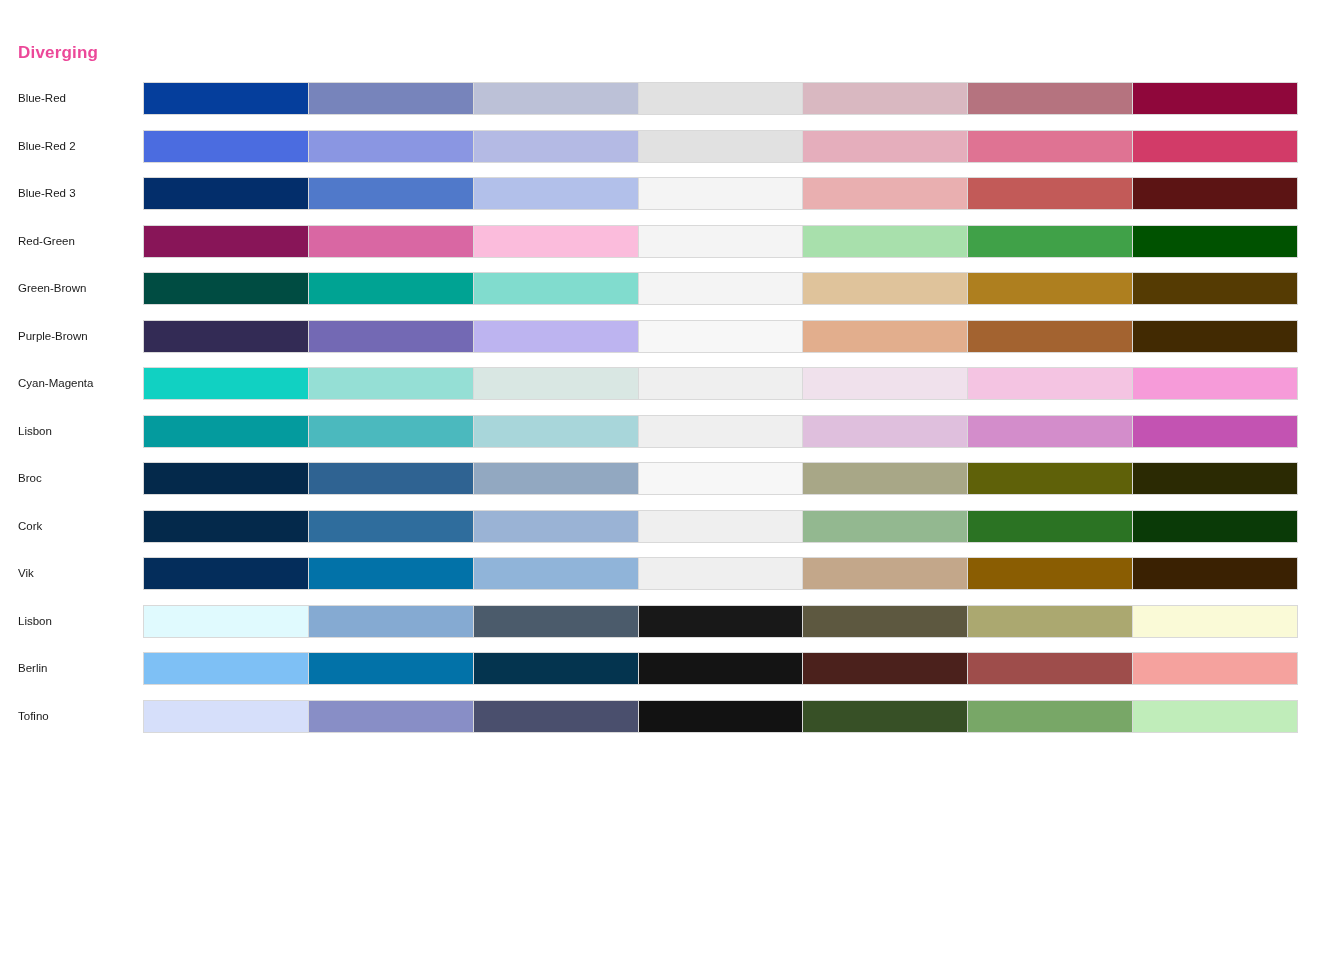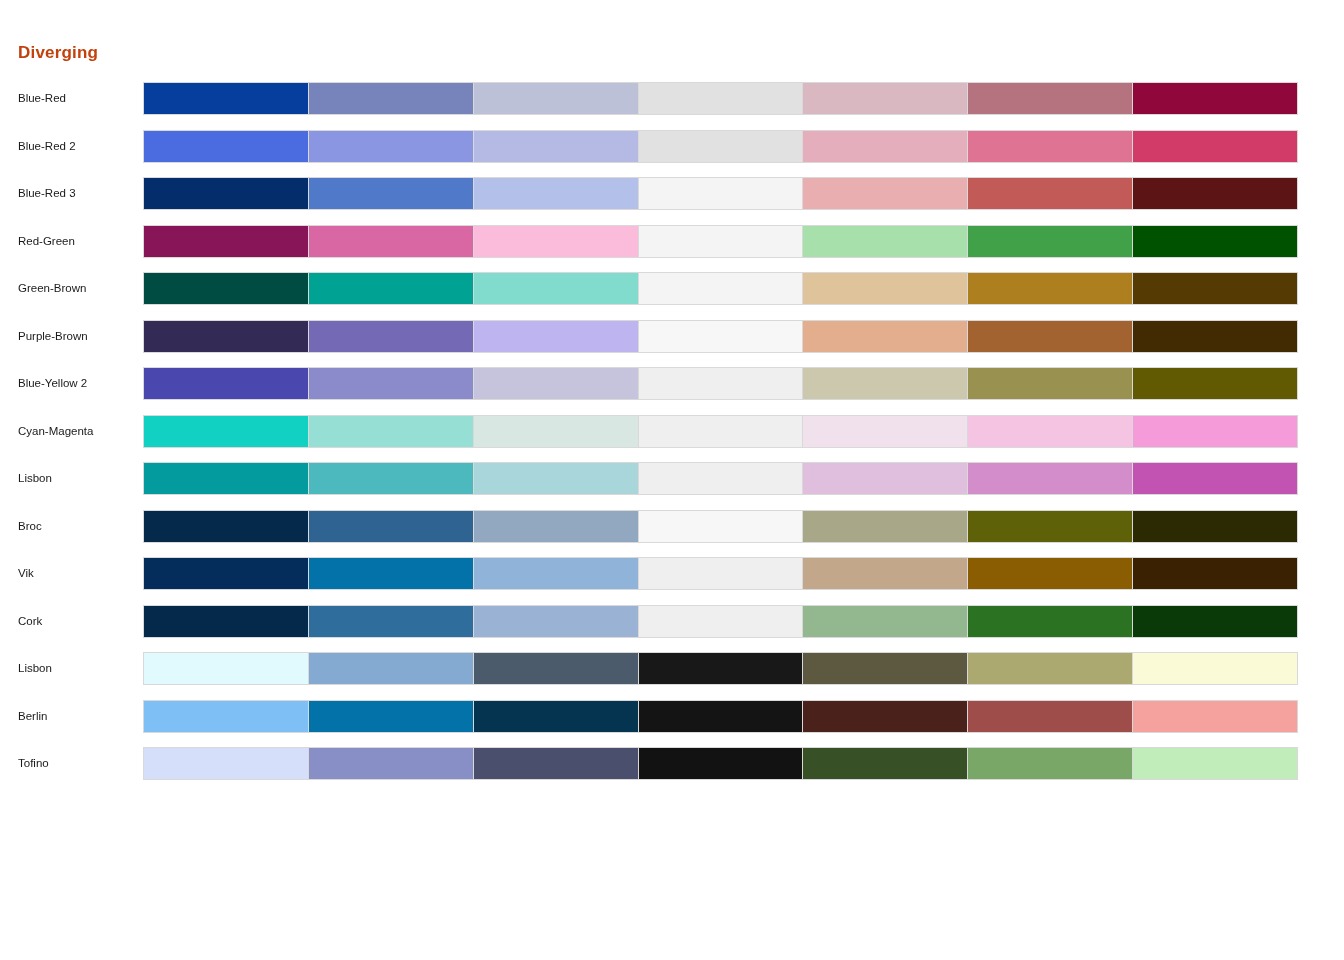--- a/index.html
+++ b/index.html
@@ -21,21 +21,21 @@
     height: 960px;
     box-sizing: border-box;
   }
   #section-title {
     position: absolute;
     left: 18px;
     top: 43px;
     font-size: 17px;
     font-weight: bold;
     letter-spacing: 0.2px;
-    color: #c2410c;
+    color: #ec4899;
     line-height: 20px;
   }
   #palette-list {
     position: absolute;
     left: 0;
     top: 82px;
     width: 1344px;
   }
   .palette-row {
     position: relative;
@@ -148,32 +148,20 @@
           <div class="swatch" style="background-color: rgb(51, 43, 85);"></div>
           <div class="swatch" style="background-color: rgb(115, 105, 180);"></div>
           <div class="swatch" style="background-color: rgb(189, 180, 240);"></div>
           <div class="swatch" style="background-color: rgb(247, 247, 247);"></div>
           <div class="swatch" style="background-color: rgb(226, 174, 141);"></div>
           <div class="swatch" style="background-color: rgb(163, 99, 48);"></div>
           <div class="swatch" style="background-color: rgb(66, 42, 2);"></div>
         </div>
       </div>
       <div class="palette-row">
-        <div class="palette-label">Blue-Yellow 2</div>
-        <div class="swatch-strip">
-          <div class="swatch" style="background-color: rgb(74, 72, 174);"></div>
-          <div class="swatch" style="background-color: rgb(139, 139, 203);"></div>
-          <div class="swatch" style="background-color: rgb(198, 196, 221);"></div>
-          <div class="swatch" style="background-color: rgb(239, 239, 239);"></div>
-          <div class="swatch" style="background-color: rgb(203, 200, 174);"></div>
-          <div class="swatch" style="background-color: rgb(153, 145, 79);"></div>
-          <div class="swatch" style="background-color: rgb(98, 90, 3);"></div>
-        </div>
-      </div>
-      <div class="palette-row">
         <div class="palette-label">Cyan-Magenta</div>
         <div class="swatch-strip">
           <div class="swatch" style="background-color: rgb(17, 209, 194);"></div>
           <div class="swatch" style="background-color: rgb(149, 223, 213);"></div>
           <div class="swatch" style="background-color: rgb(217, 231, 227);"></div>
           <div class="swatch" style="background-color: rgb(239, 239, 239);"></div>
           <div class="swatch" style="background-color: rgb(240, 225, 236);"></div>
           <div class="swatch" style="background-color: rgb(244, 196, 226);"></div>
           <div class="swatch" style="background-color: rgb(246, 155, 217);"></div>
         </div>
@@ -196,41 +184,41 @@
           <div class="swatch" style="background-color: rgb(4, 41, 75);"></div>
           <div class="swatch" style="background-color: rgb(47, 99, 146);"></div>
           <div class="swatch" style="background-color: rgb(146, 168, 193);"></div>
           <div class="swatch" style="background-color: rgb(247, 247, 247);"></div>
           <div class="swatch" style="background-color: rgb(168, 167, 135);"></div>
           <div class="swatch" style="background-color: rgb(95, 97, 9);"></div>
           <div class="swatch" style="background-color: rgb(43, 42, 3);"></div>
         </div>
       </div>
       <div class="palette-row">
+        <div class="palette-label">Cork</div>
+        <div class="swatch-strip">
+          <div class="swatch" style="background-color: rgb(4, 41, 75);"></div>
+          <div class="swatch" style="background-color: rgb(47, 109, 157);"></div>
+          <div class="swatch" style="background-color: rgb(154, 179, 213);"></div>
+          <div class="swatch" style="background-color: rgb(239, 239, 239);"></div>
+          <div class="swatch" style="background-color: rgb(147, 184, 144);"></div>
+          <div class="swatch" style="background-color: rgb(43, 115, 35);"></div>
+          <div class="swatch" style="background-color: rgb(10, 58, 7);"></div>
+        </div>
+      </div>
+      <div class="palette-row">
         <div class="palette-label">Vik</div>
         <div class="swatch-strip">
           <div class="swatch" style="background-color: rgb(4, 45, 91);"></div>
           <div class="swatch" style="background-color: rgb(2, 114, 168);"></div>
           <div class="swatch" style="background-color: rgb(144, 180, 217);"></div>
           <div class="swatch" style="background-color: rgb(239, 239, 239);"></div>
           <div class="swatch" style="background-color: rgb(195, 167, 138);"></div>
           <div class="swatch" style="background-color: rgb(138, 93, 2);"></div>
           <div class="swatch" style="background-color: rgb(58, 33, 2);"></div>
-        </div>
-      </div>
-      <div class="palette-row">
-        <div class="palette-label">Cork</div>
-        <div class="swatch-strip">
-          <div class="swatch" style="background-color: rgb(4, 41, 75);"></div>
-          <div class="swatch" style="background-color: rgb(47, 109, 157);"></div>
-          <div class="swatch" style="background-color: rgb(154, 179, 213);"></div>
-          <div class="swatch" style="background-color: rgb(239, 239, 239);"></div>
-          <div class="swatch" style="background-color: rgb(147, 184, 144);"></div>
-          <div class="swatch" style="background-color: rgb(43, 115, 35);"></div>
-          <div class="swatch" style="background-color: rgb(10, 58, 7);"></div>
         </div>
       </div>
       <div class="palette-row">
         <div class="palette-label">Lisbon</div>
         <div class="swatch-strip">
           <div class="swatch" style="background-color: rgb(224, 250, 254);"></div>
           <div class="swatch" style="background-color: rgb(133, 170, 210);"></div>
           <div class="swatch" style="background-color: rgb(75, 91, 107);"></div>
           <div class="swatch" style="background-color: rgb(24, 24, 24);"></div>
           <div class="swatch" style="background-color: rgb(93, 88, 64);"></div>

